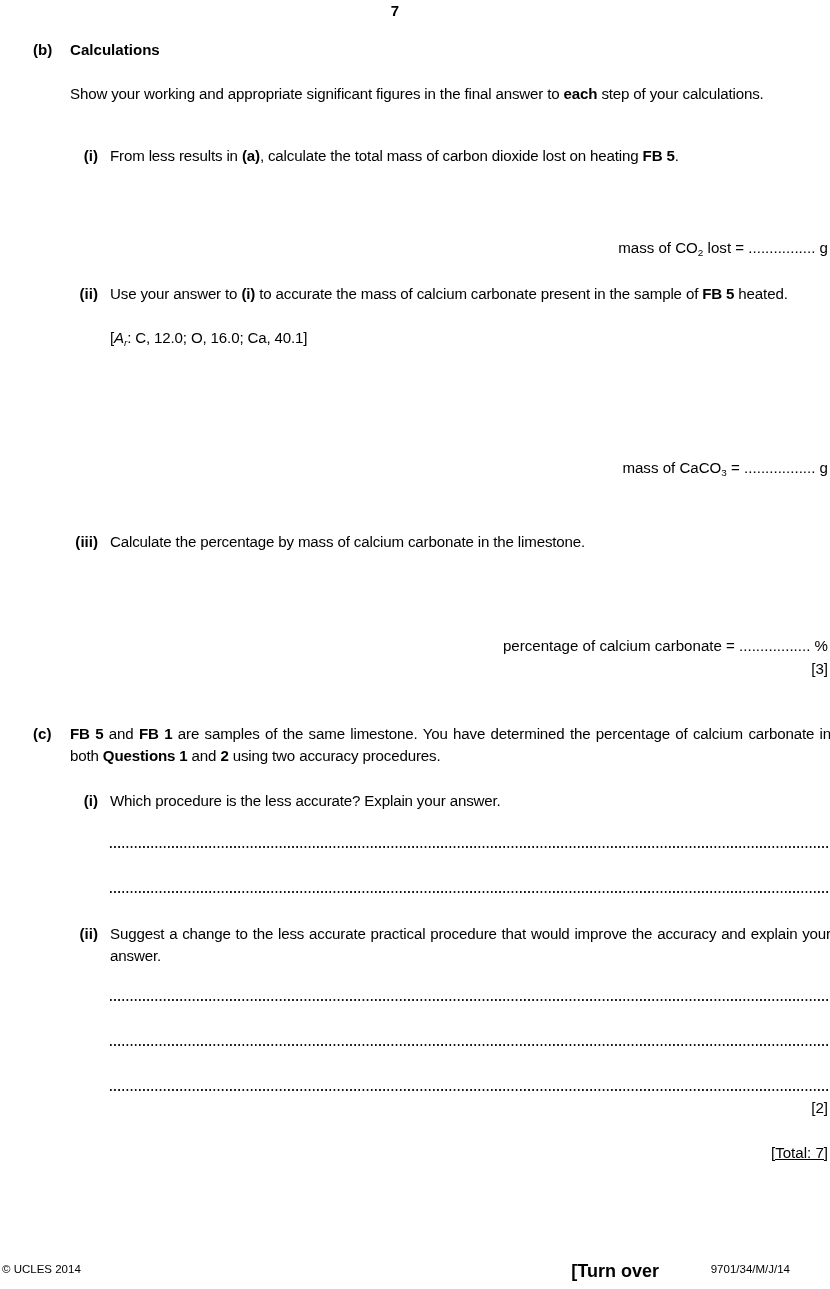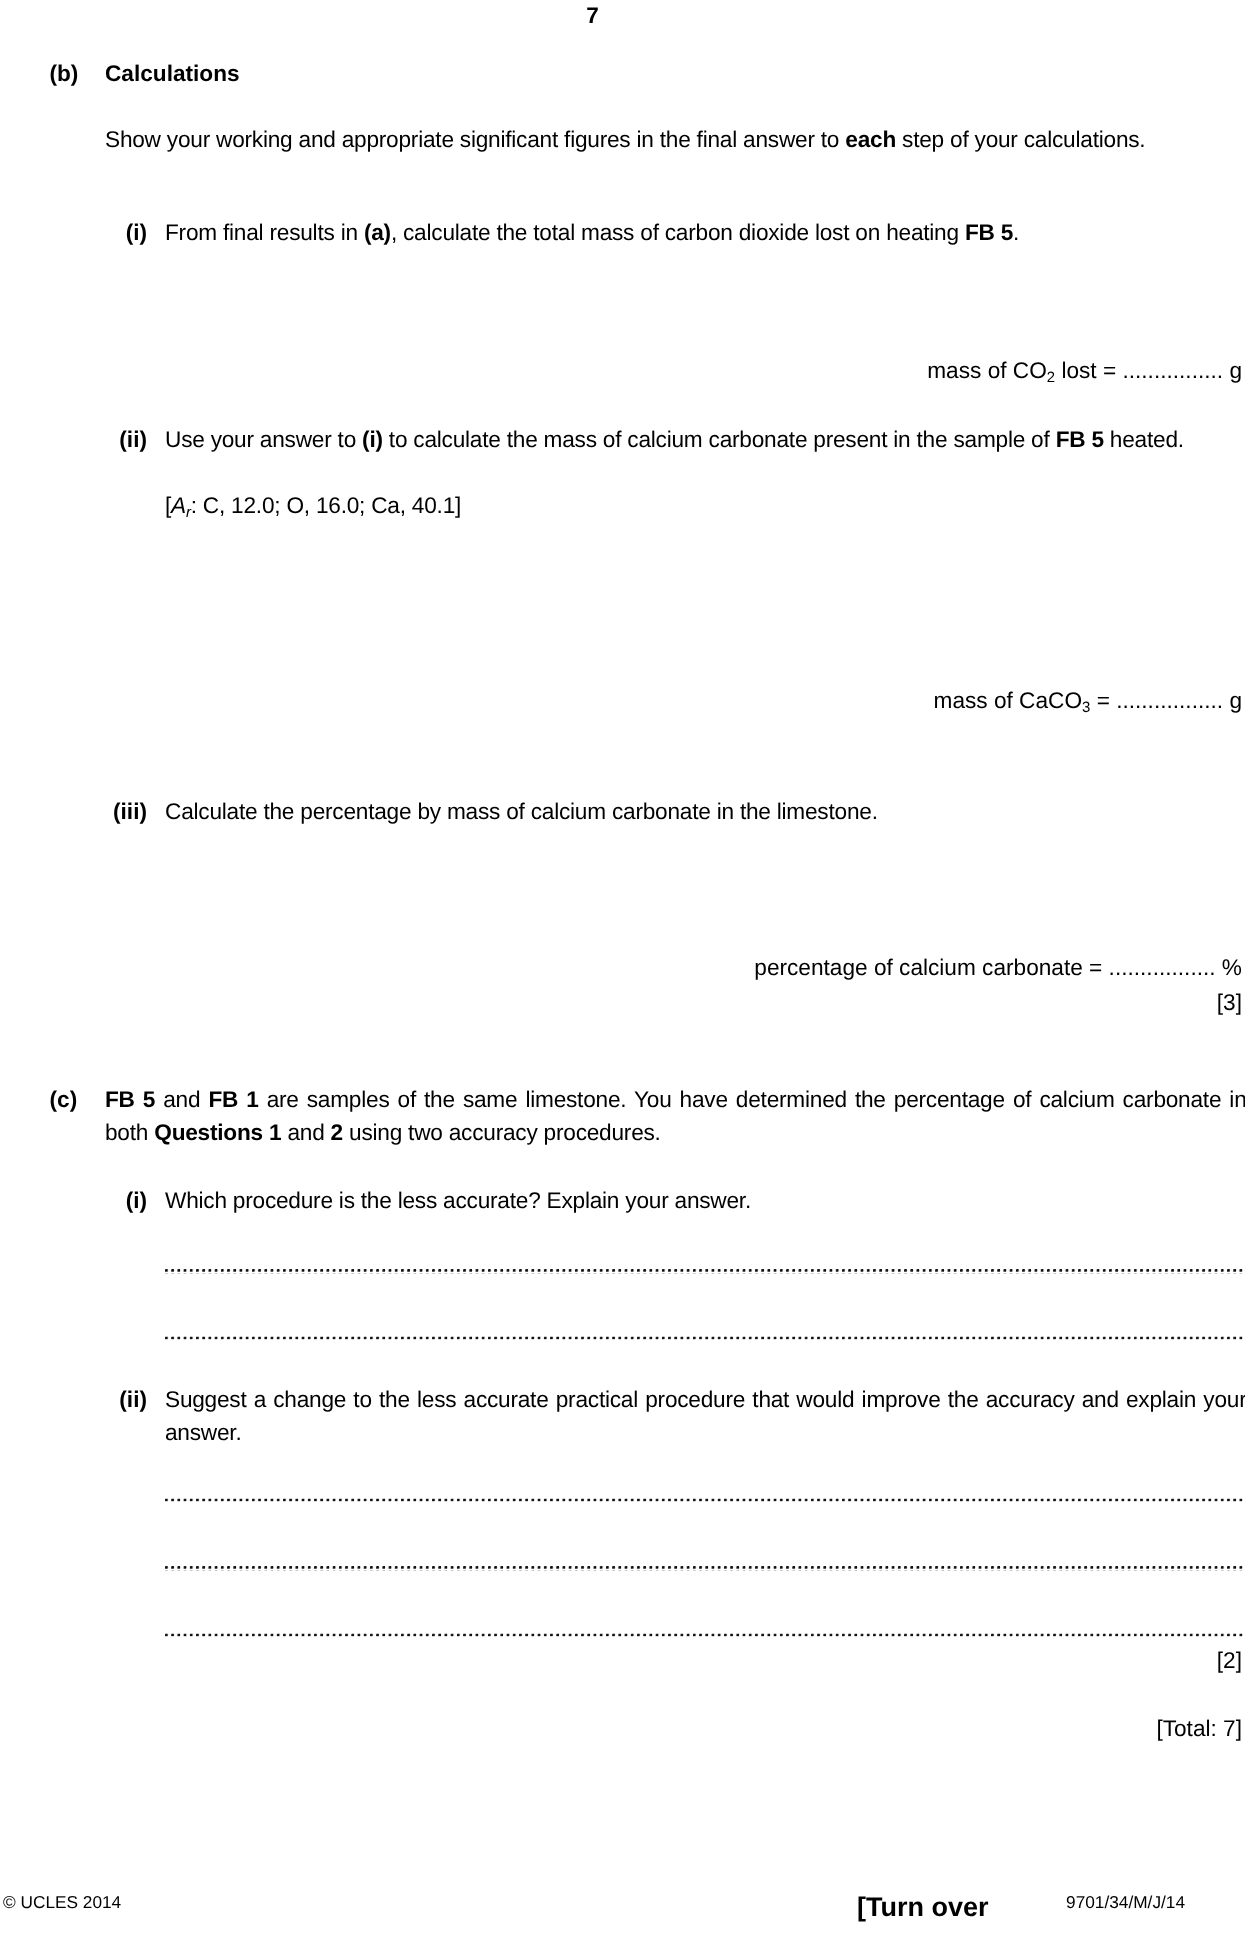--- a/index.html
+++ b/index.html
@@ -107,26 +107,26 @@
 <div class="page">
 
   <div class="page-number">7</div>
 
   <div class="label" style="left:33px; top:39px;">(b)</div>
   <div class="label" style="left:70px; top:39px;">Calculations</div>
 
   <div class="blk" style="left:70px; top:83px; width:760px;"><span>Show your working and appropriate significant figures in the final answer to </span><b>each</b><span> step of your calculations.</span></div>
 
   <div class="label rn" style="left:40px; top:145px; width:58px;">(i)</div>
-  <div class="blk" style="left:110px; top:145px; width:722px;"><span>From final results in </span><b>(a)</b><span>, calculate the total mass of carbon dioxide lost on heating </span><b>FB 5</b><span>.</span></div>
+  <div class="blk" style="left:110px; top:145px; width:722px;"><span>From less results in </span><b>(a)</b><span>, calculate the total mass of carbon dioxide lost on heating </span><b>FB 5</b><span>.</span></div>
 
   <div class="answer-line" style="right:2px; top:238px;"><span>mass of CO</span><sub>2</sub><span> lost = </span><span>................</span><span> g</span></div>
 
   <div class="label rn" style="left:40px; top:283px; width:58px;">(ii)</div>
-  <div class="blk" style="left:110px; top:283px; width:722px;"><span>Use your answer to </span><b>(i)</b><span> to calculate the mass of calcium carbonate present in the sample of </span><b>FB 5</b><span> heated.</span></div>
+  <div class="blk" style="left:110px; top:283px; width:722px;"><span>Use your answer to </span><b>(i)</b><span> to accurate the mass of calcium carbonate present in the sample of </span><b>FB 5</b><span> heated.</span></div>
 
   <div class="blk" style="left:110px; top:327px; width:722px;"><span>[</span><span class="ital">A</span><sub class="ital">r</sub><span>:  C, 12.0;  O, 16.0;  Ca, 40.1]</span></div>
 
   <div class="answer-line" style="right:2px; top:458px;"><span>mass of CaCO</span><sub>3</sub><span> = </span><span>.................</span><span> g</span></div>
 
   <div class="label rn" style="left:40px; top:531px; width:58px;">(iii)</div>
   <div class="blk" style="left:110px; top:531px; width:722px;">Calculate the percentage by mass of calcium carbonate in the limestone.</div>
 
   <div class="answer-line" style="right:2px; top:636px;"><span>percentage of calcium carbonate = </span><span>.................</span><span> %</span></div>
 
@@ -143,21 +143,21 @@
 
   <div class="label rn" style="left:40px; top:923px; width:58px;">(ii)</div>
   <div class="blk" style="left:110px; top:923px; width:721px; text-align:justify;">Suggest a change to the less accurate practical procedure that would improve the accuracy and explain your answer.</div>
 
   <div class="dots" style="left:110px; top:999px; width:720px;"></div>
   <div class="dots" style="left:110px; top:1044px; width:720px;"></div>
   <div class="dots" style="left:110px; top:1089px; width:720px;"></div>
 
   <div class="mark" style="right:2px; top:1098px;">[2]</div>
 
-  <div class="mark" style="right:2px; top:1143px;">[Total: 7]</div>
+  <div class="mark" style="right:2px; top:1143px;text-decoration:underline;">[Total: 7]</div>
 
   <div class="footer">
     <div class="footer-left">© UCLES 2014</div>
     <div class="footer-center">9701/34/M/J/14</div>
     <div class="footer-right">[Turn over</div>
   </div>
 
 </div>
 
 </body></html>

